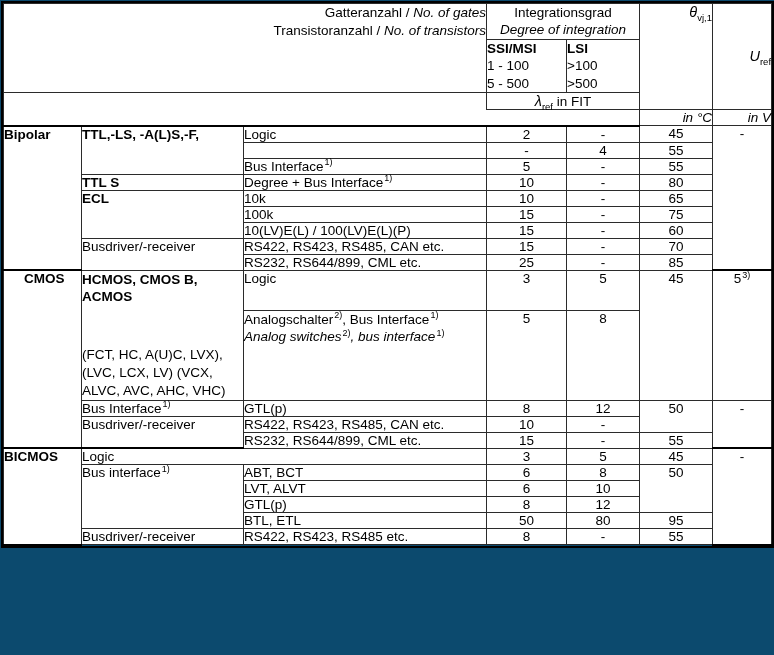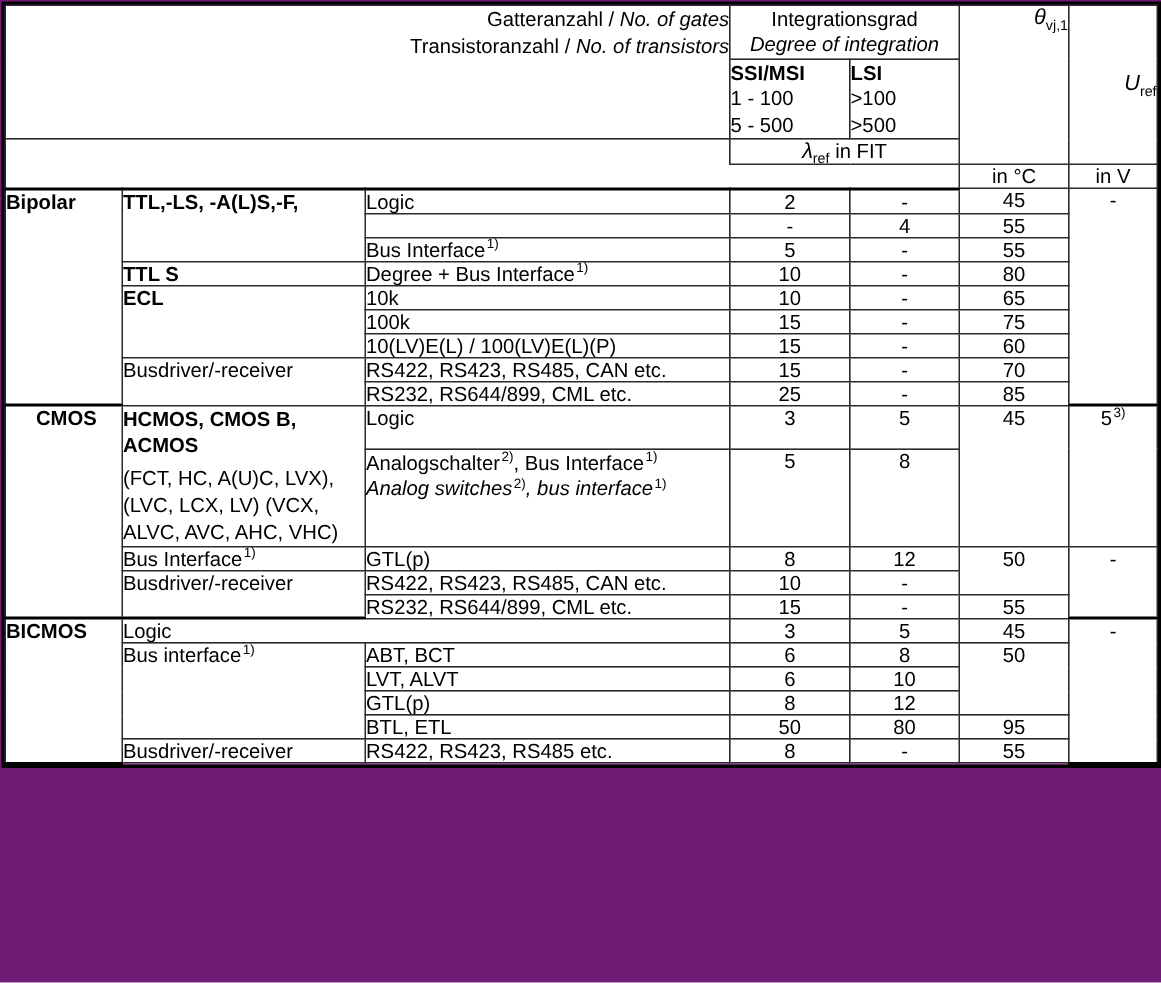--- a/index.html
+++ b/index.html
@@ -8,21 +8,21 @@
     background: #ffffff;
   }
   body {
     font-family: "Liberation Sans", sans-serif;
     color: #000000;
   }
   #sheet {
     position: relative;
     width: 774px;
     height: 655px;
-    background: #701a75;
+    background: #0c4a6e;
     overflow: hidden;
   }
   table.reliab {
     border-collapse: collapse;
     table-layout: fixed;
     width: 768px;
     margin: 3px 0 0 3px;
     font-size: 13.5px;
   }
   table.reliab td {
@@ -45,21 +45,21 @@
   .nowrap { white-space: nowrap; }
   sup.fn {
     font-size: 9px;
     vertical-align: super;
     line-height: 0;
     padding-left: 1px;
   }
   .hdr-title { text-align: center; line-height: 1.28; padding: 5px 4px 5px 4px; }
   .hdr-sub { text-align: left; line-height: 1.3; padding: 3px 4px 3px 4px; }
   .lam { text-align: center; padding: 4px 4px 4px 4px; }
-  .unit { text-align: center; padding: 4px 4px 4px 4px; }
+  .unit { text-align: right; padding: 4px 4px 4px 4px; font-style: italic; }
   .thetacell { text-align: right; vertical-align: bottom; padding-bottom: 3px; }
   .toplabels {
     text-align: right;
     line-height: 1.45;
     padding: 0 8px 6px 5px;
     vertical-align: bottom;
   }
   sub.sb {
     font-size: 9.5px;
     vertical-align: sub;
@@ -227,21 +227,21 @@
     </td>
     <td class="numcell thickbot">25</td>
     <td class="numcell thickbot">-</td>
     <td class="numcell thickbot">85</td>
   </tr>
 
   <tr>
     <td rowspan="5" class="pad bold" style="border-bottom-width:2px;border-bottom-color:#000;padding-left:20px;">CMOS</td>
     <td rowspan="2" class="pad">
       <div class="bold" style="line-height:1.3;">HCMOS, CMOS B, ACMOS</div>
-      <div class="famsmall" style="padding-top:4px;">(FCT, HC, A(U)C, LVX), (LVC, LCX, LV) (VCX, ALVC, AVC, AHC, VHC)</div>
+      <div class="famsmall" style="padding-top:4px;margin-top:36px;">(FCT, HC, A(U)C, LVX), (LVC, LCX, LV) (VCX, ALVC, AVC, AHC, VHC)</div>
     </td>
     <td class="pad">
       <span>Logic</span>
     </td>
     <td class="numcell">3</td>
     <td class="numcell">5</td>
     <td rowspan="2" class="numcell">45</td>
     <td rowspan="2" class="numcell">
       <span>5</span><sup class="fn">3)</sup>
     </td>

